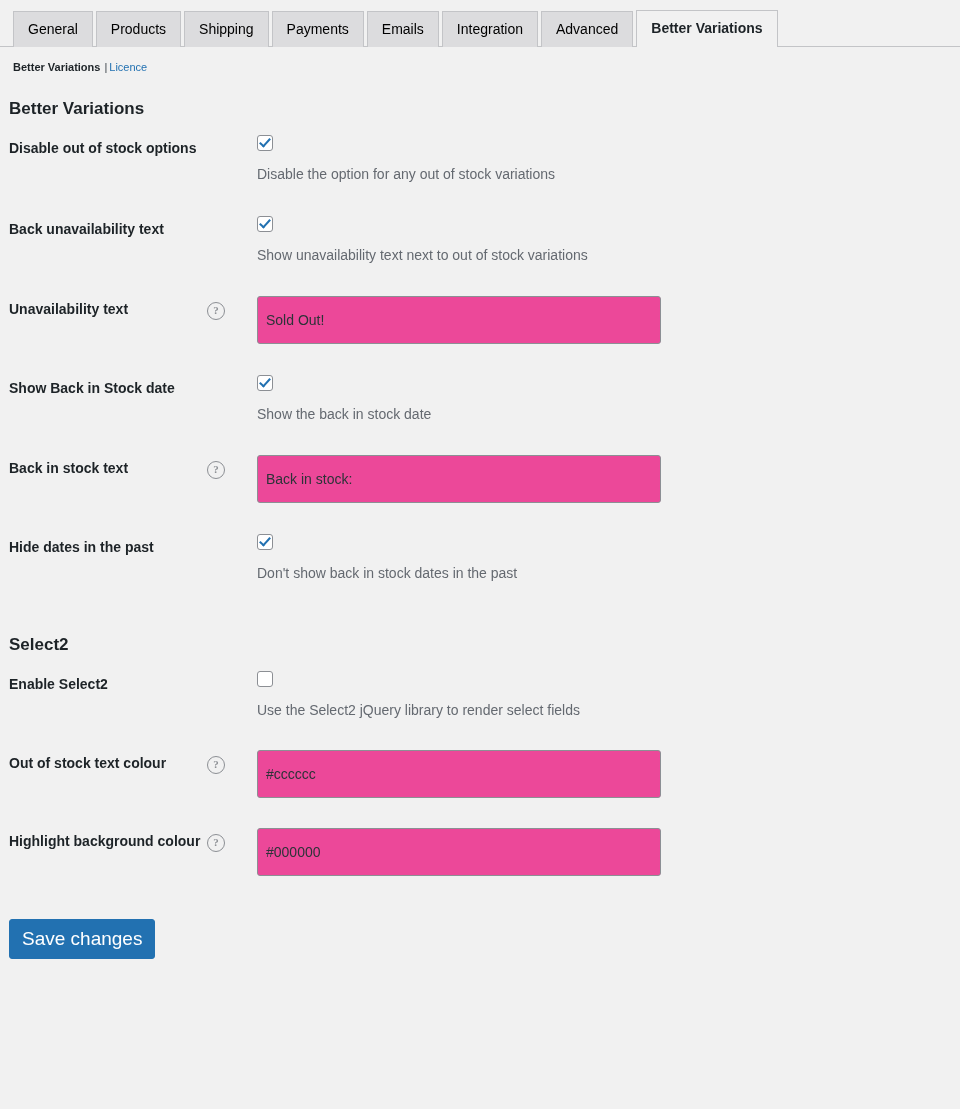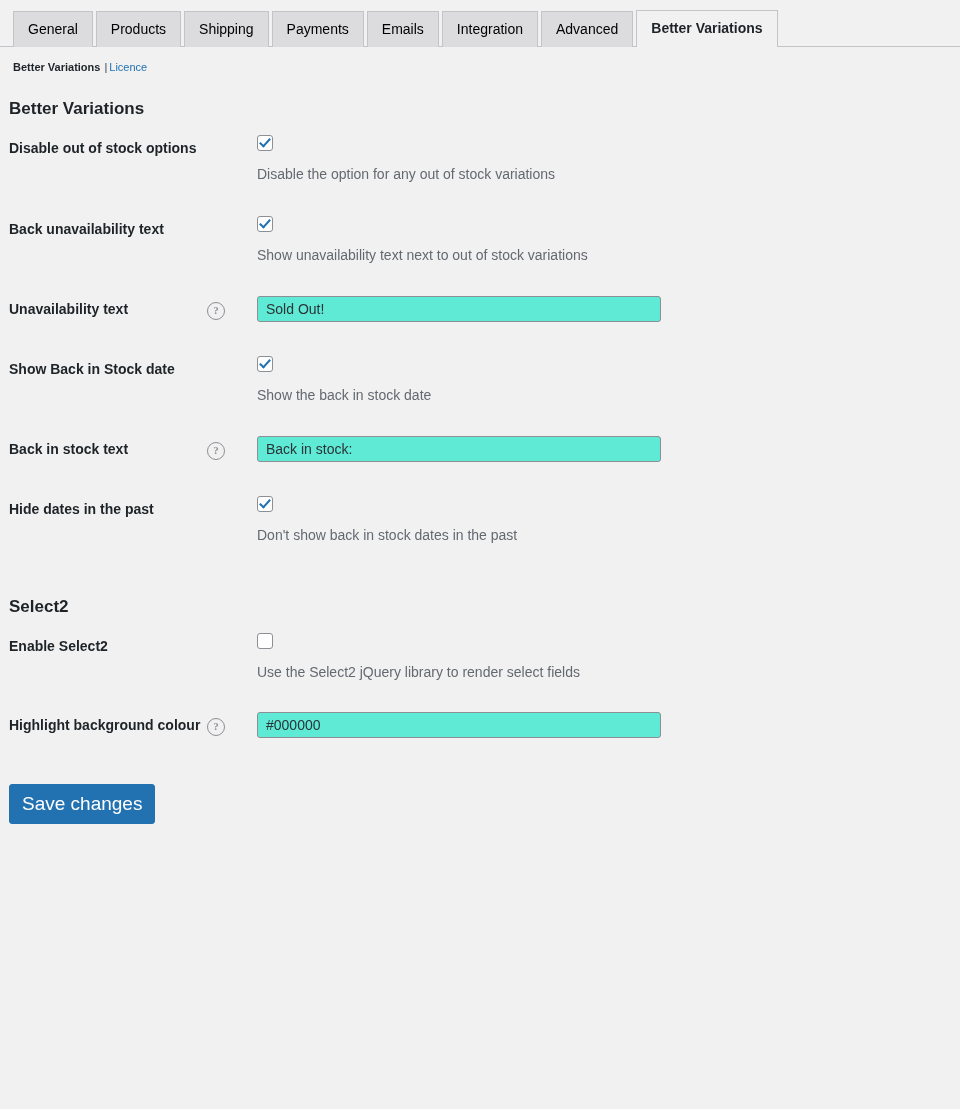--- a/index.html
+++ b/index.html
@@ -158,25 +158,25 @@
     display: block;
     margin-top: 14px;
     font-size: 14px;
     color: #646970;
     line-height: 1.4;
   }
 
   
   input.txt {
     width: 404px;
-    height: 26px;
+    height: 48px;
     box-sizing: border-box;
     border: 1px solid #8c8f94;
     border-radius: 3px;
-    background: #5eead4;
+    background: #ec4899;
     font-size: 14px;
     color: #2c3338;
     padding: 0 8px;
     font-family: "Liberation Sans", sans-serif;
     outline: none;
   }
   td.input-cell { padding-top: 16px; }
 
   
   .submit-wrap {
@@ -278,20 +278,29 @@
             <th>
               <div class="label-row">
                 <span>Enable Select2</span>
               </div>
             </th>
             <td><span class="cb"></span><span class="desc">Use the Select2 jQuery library to render select fields</span></td>
           </tr>
           <tr>
             <th>
               <div class="label-row">
+                <span>Out of stock text colour</span>
+                <span class="helptip">?</span>
+              </div>
+            </th>
+            <td class="input-cell"><input type="text" class="txt" value="#cccccc" style=""></td>
+          </tr>
+          <tr>
+            <th>
+              <div class="label-row">
                 <span>Highlight background colour</span>
                 <span class="helptip">?</span>
               </div>
             </th>
             <td class="input-cell"><input type="text" class="txt" value="#000000" style=""></td>
           </tr>
         </tbody>
       </table>
     </div>
 

